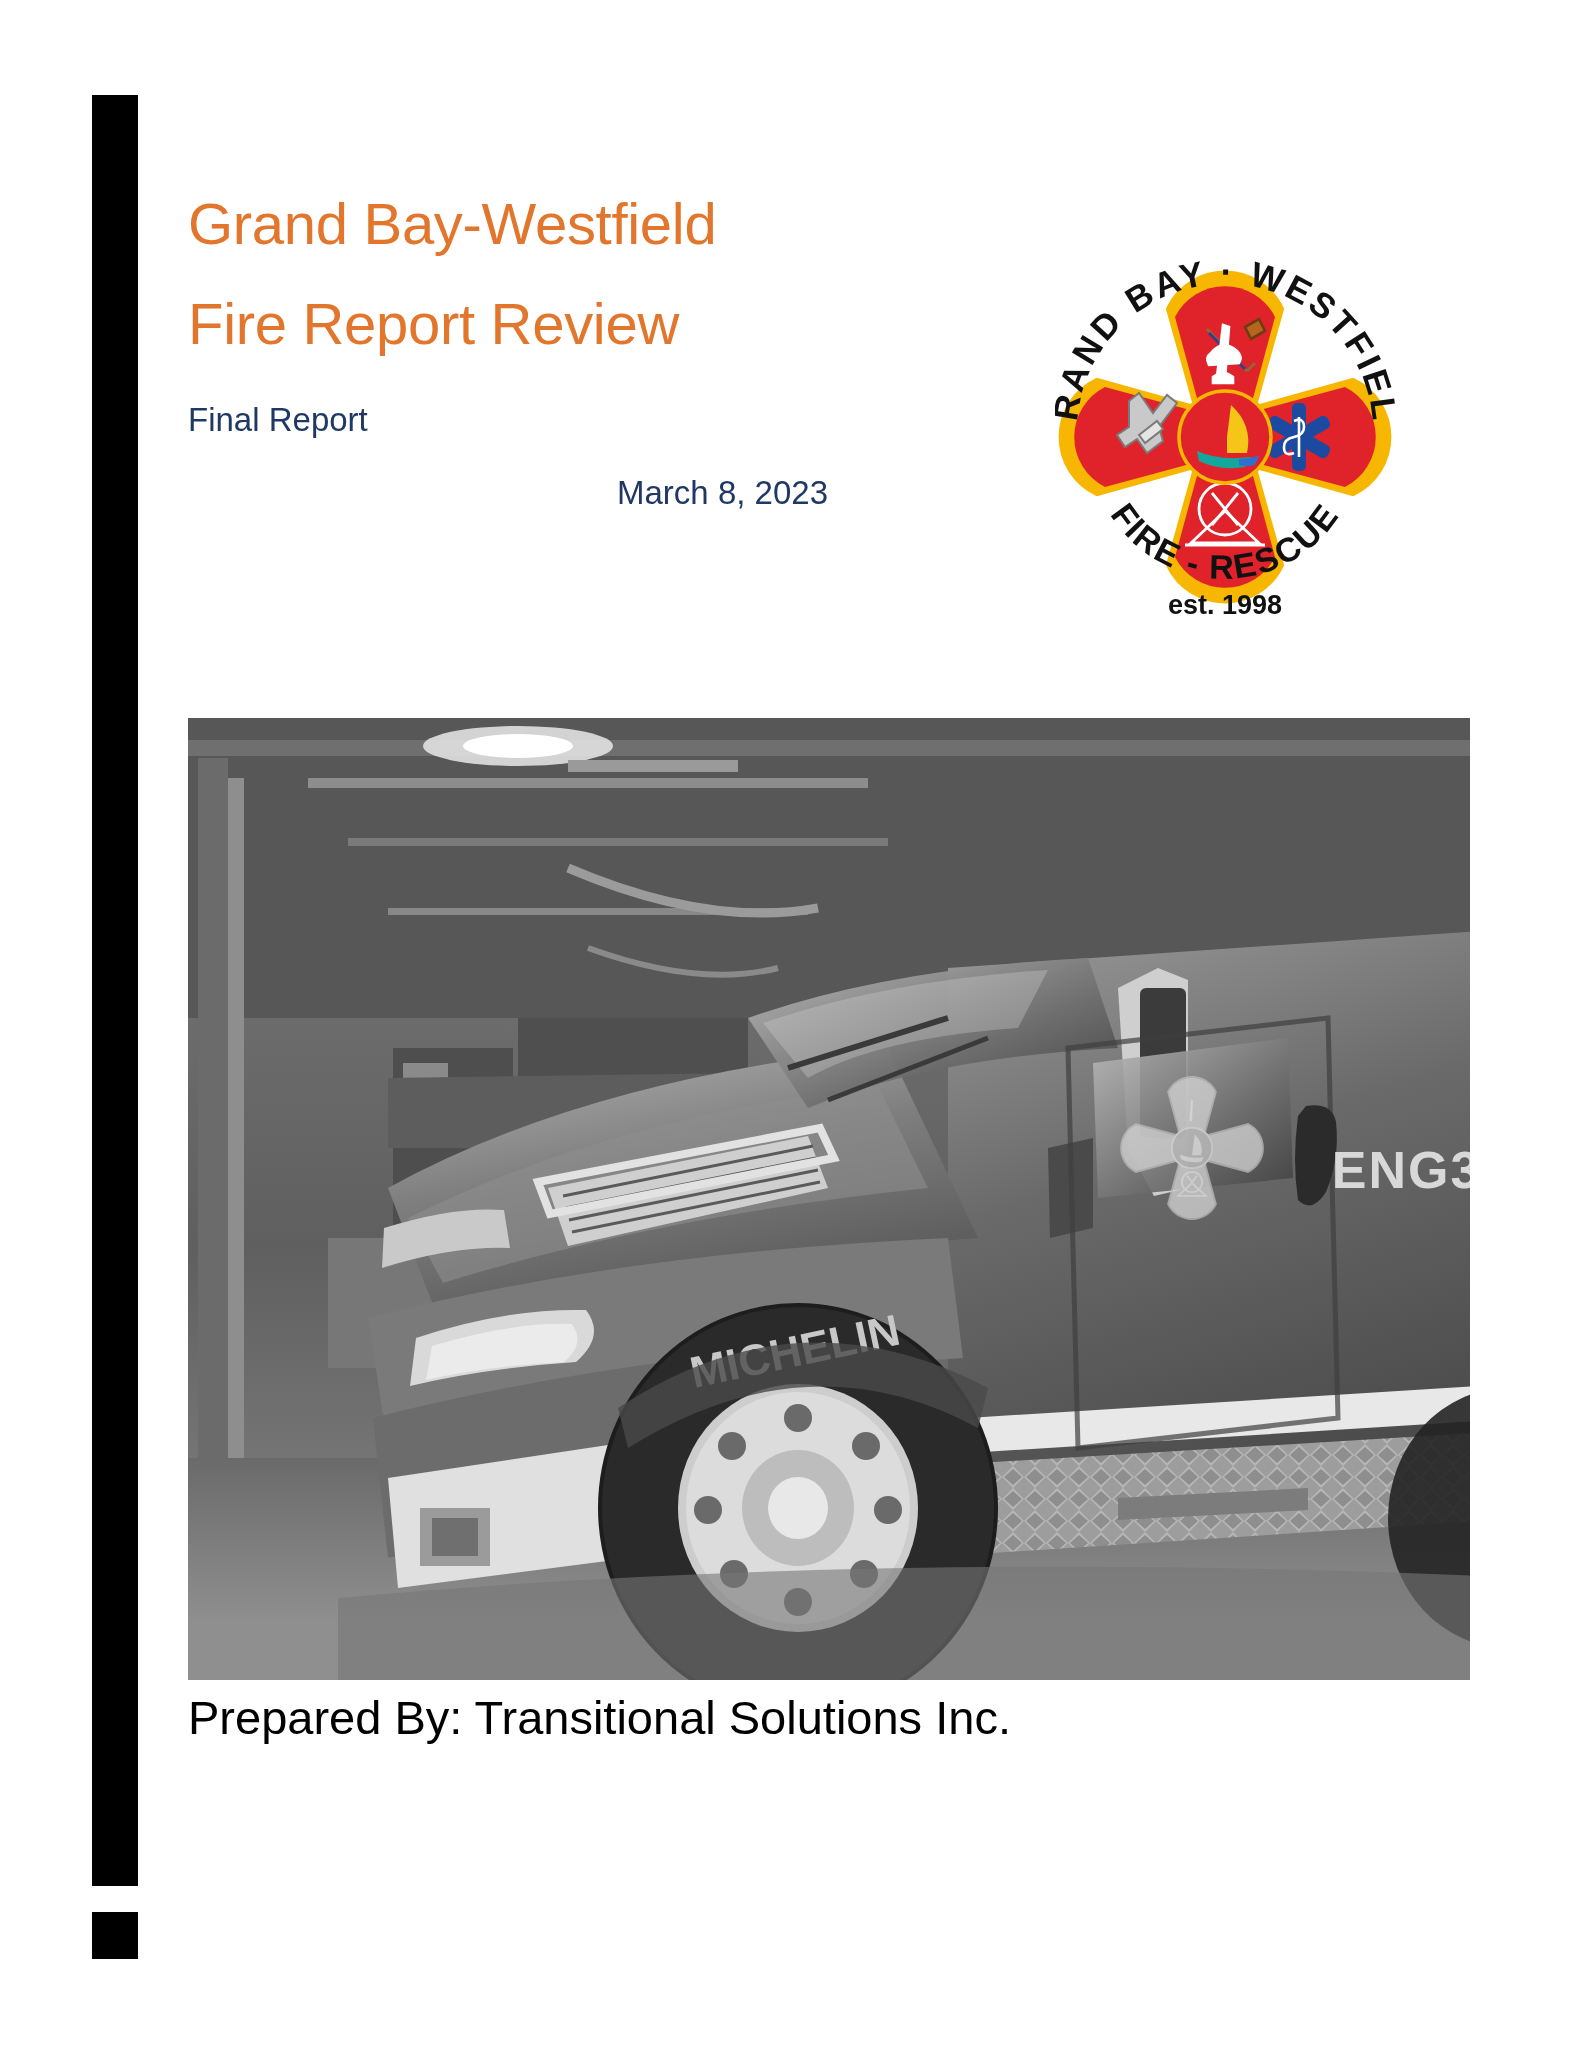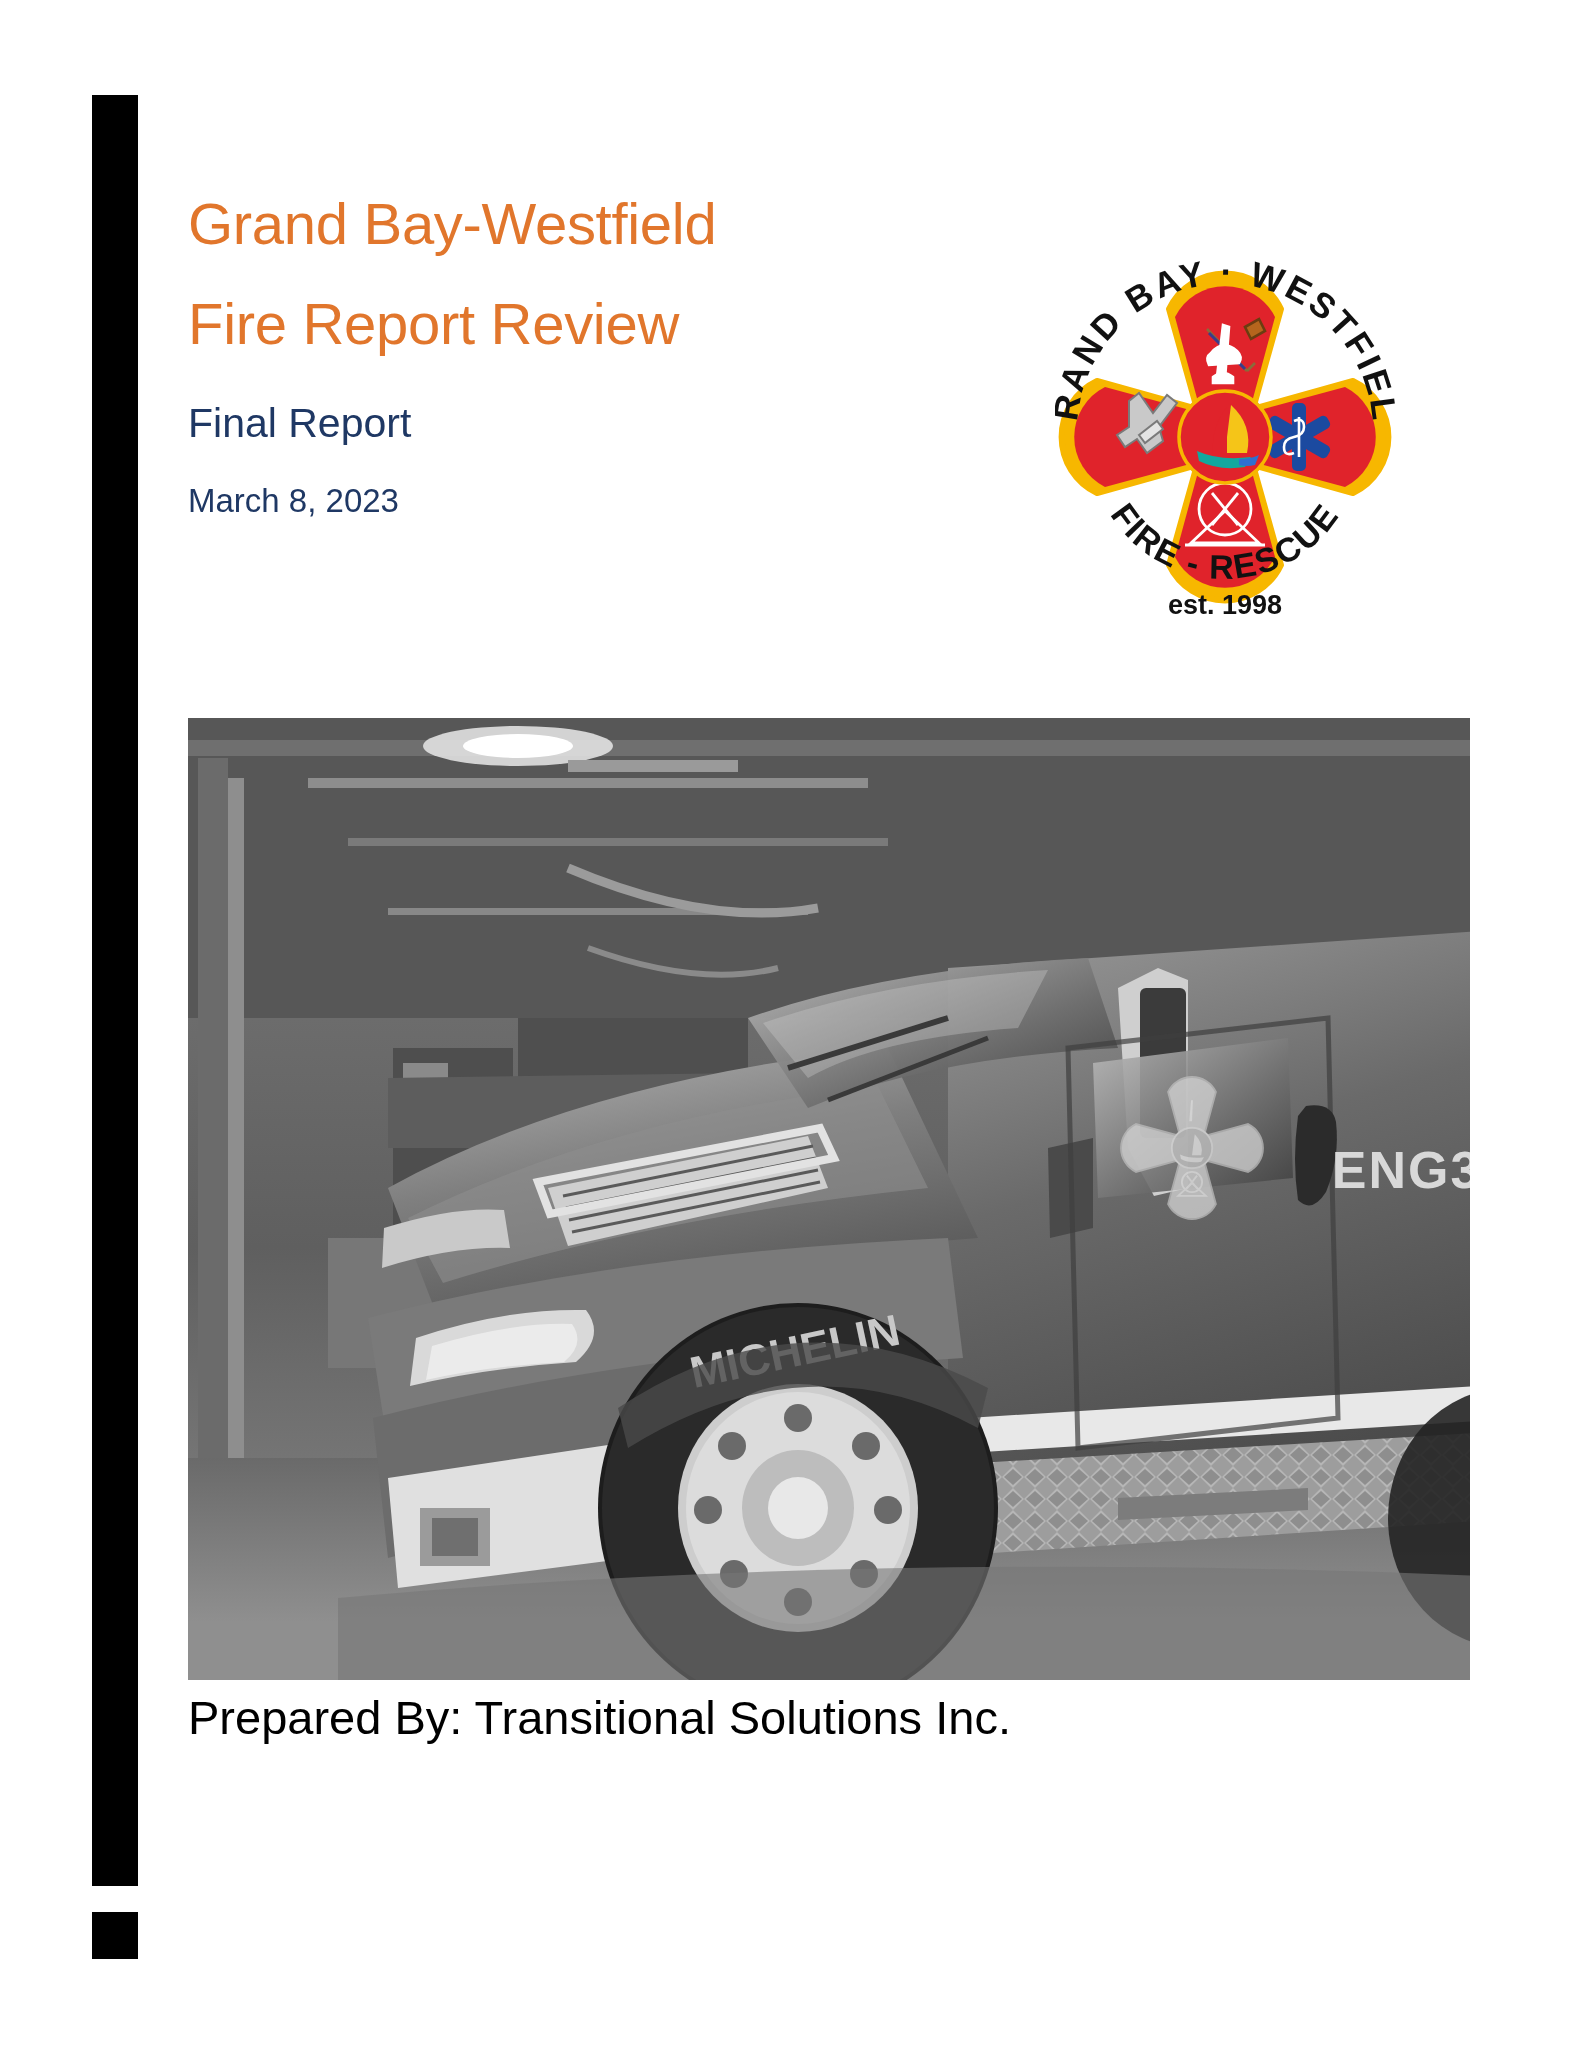--- a/index.html
+++ b/index.html
@@ -46,32 +46,33 @@
   .doc-title-line {
     font-size: 58px;
     line-height: 1.0;
     color: #E1762C;
     font-weight: 400;
     letter-spacing: -0.3px;
     margin-bottom: 42px;
     white-space: nowrap;
   }
   .doc-subtitle {
-    font-size: 41px;
+    font-size: 33px;
     line-height: 1.0;
     color: #1F3864;
     font-weight: 400;
     margin-top: 50px;
     margin-bottom: 40px;
   }
   .doc-date {
     font-size: 33px;
     line-height: 1.0;
     color: #1F3864;
     font-weight: 400;
+    text-align: right;
   }
 
   
   .logo-wrap {
     position: absolute;
     left: 1055px;
     top: 222px;
     width: 340px;
     height: 400px;
   }

